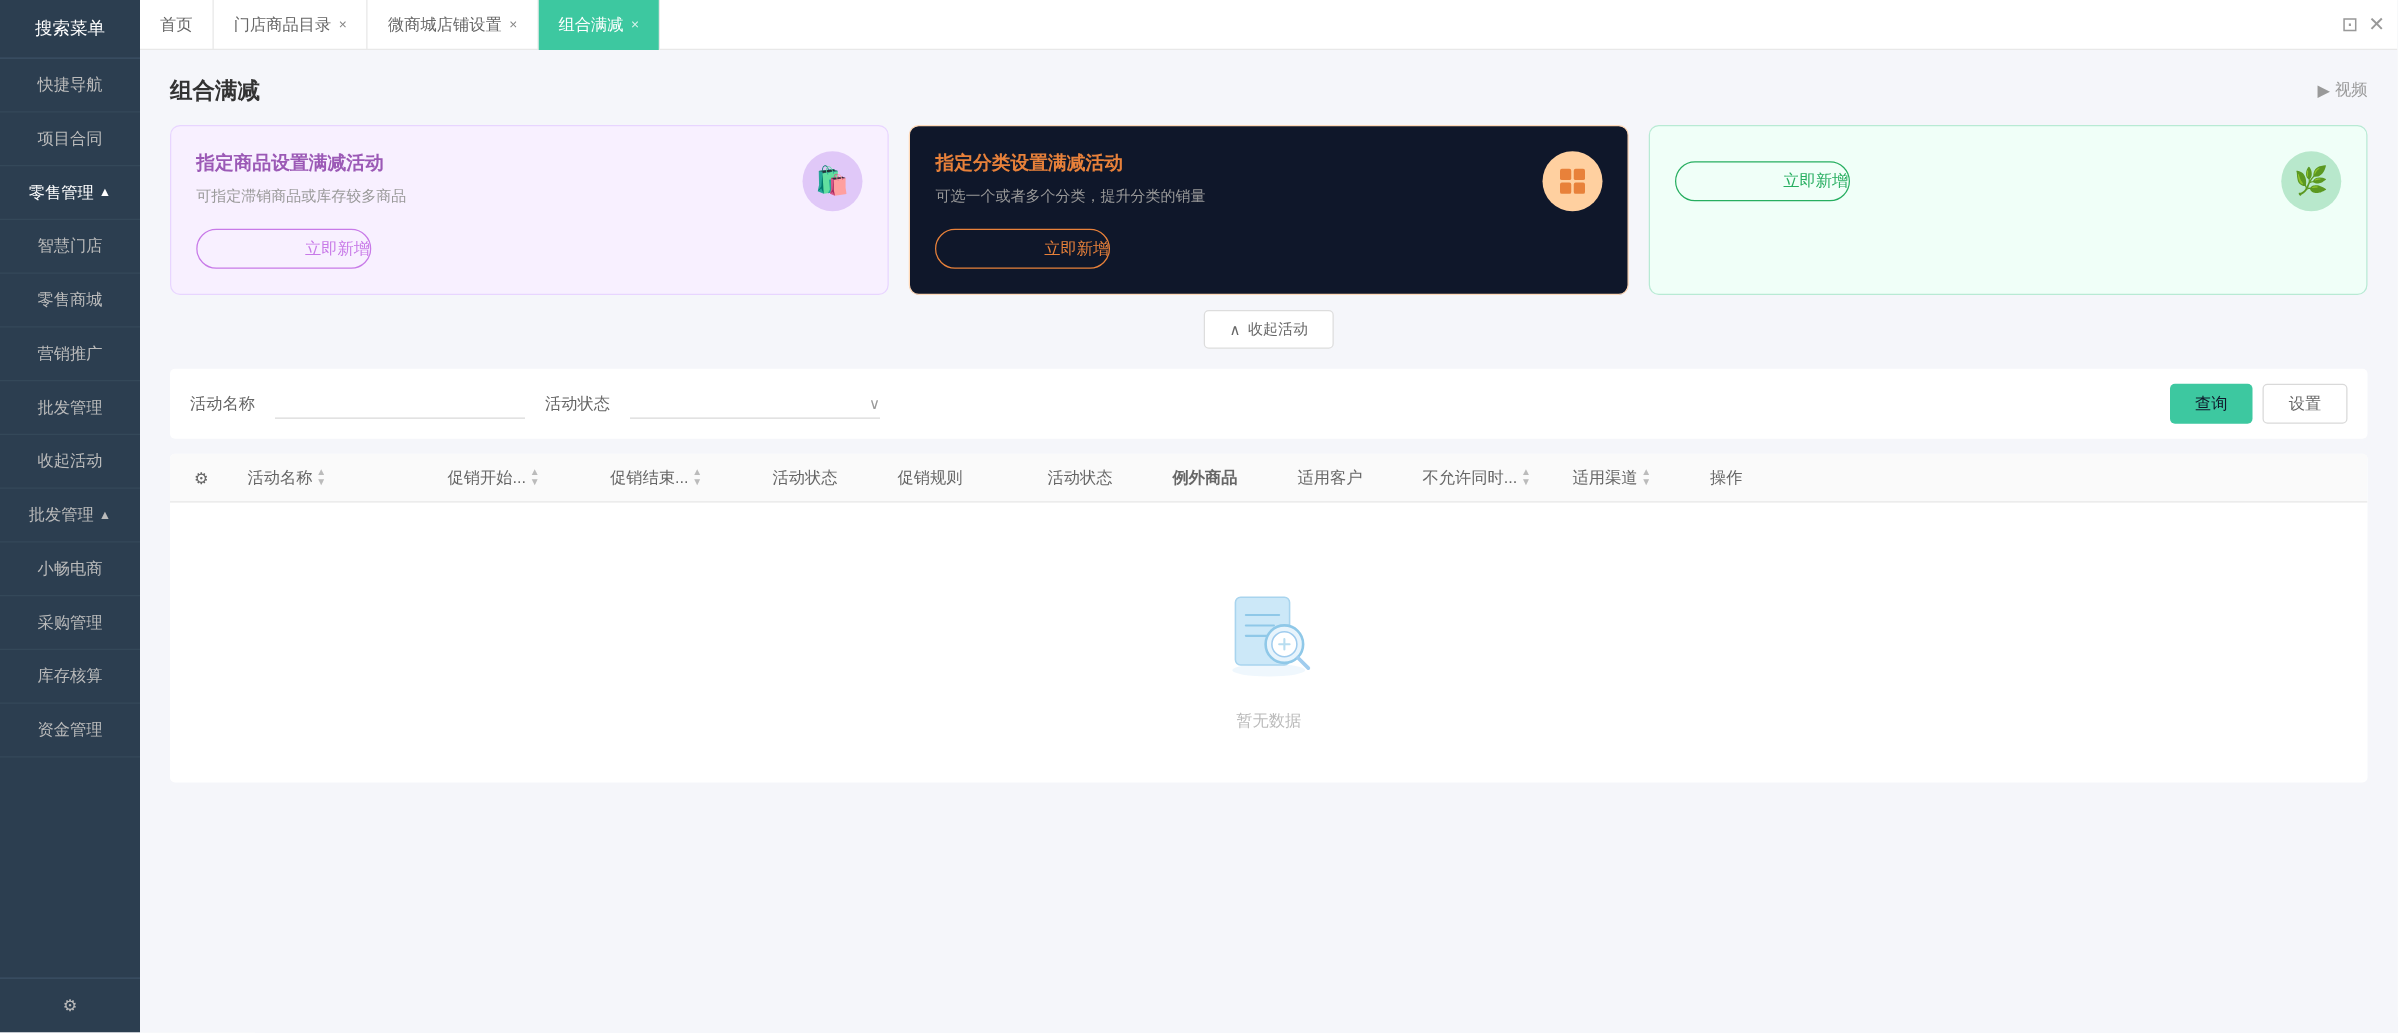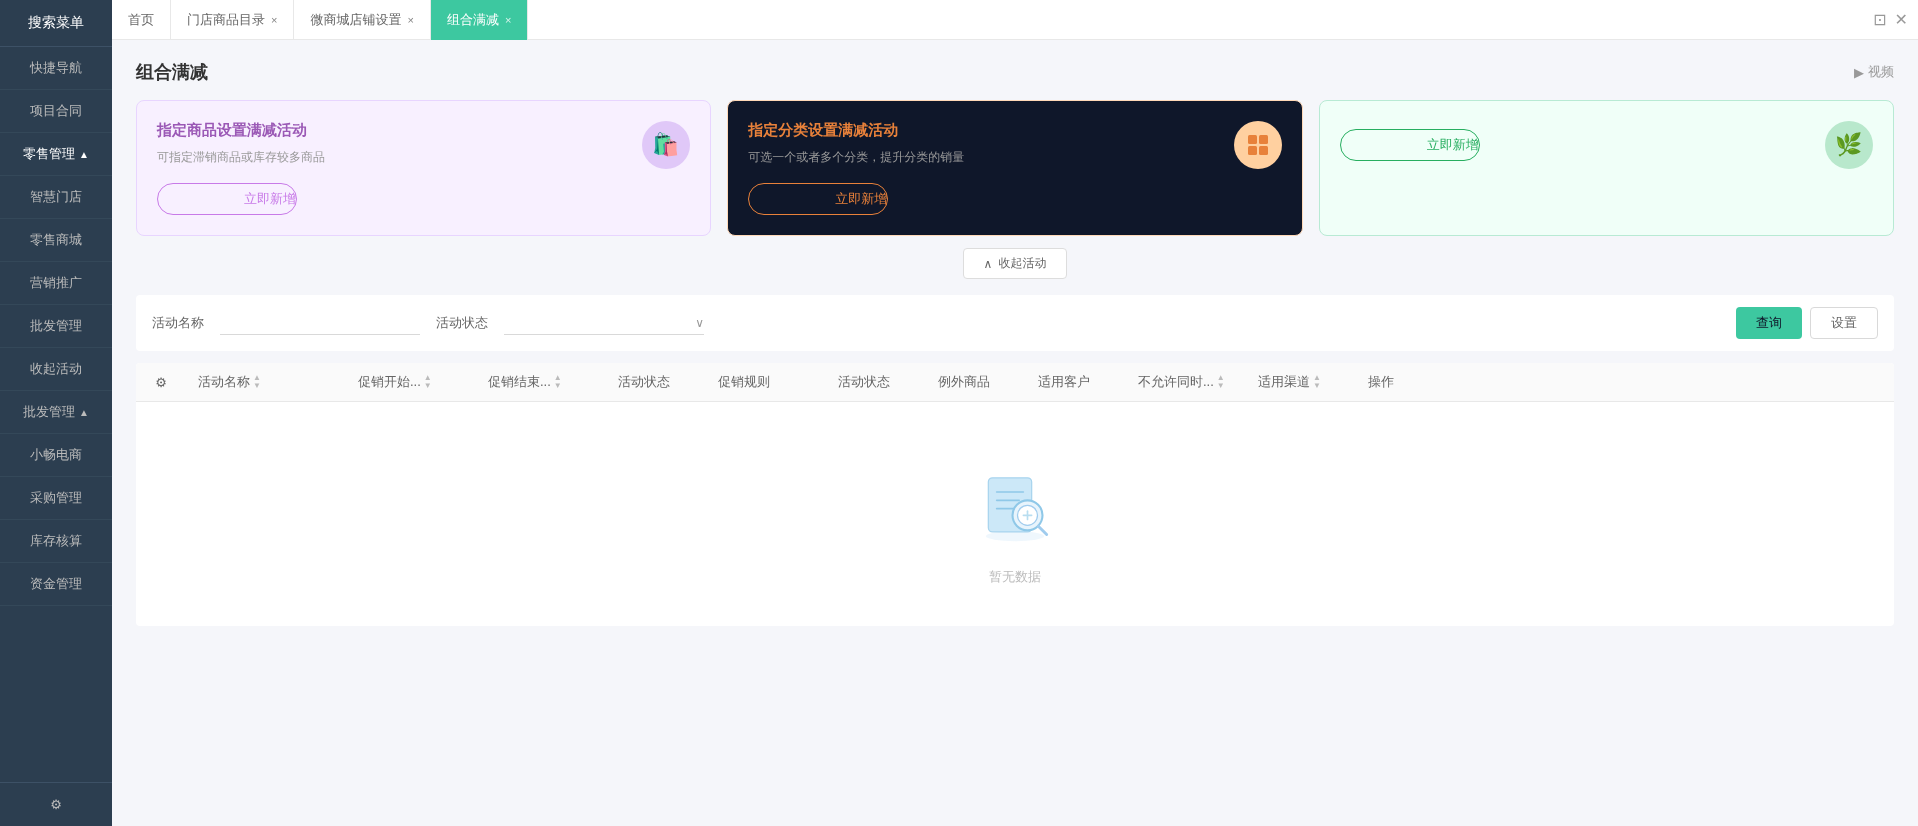--- a/index.html
+++ b/index.html
@@ -283,21 +283,21 @@
       white-space: nowrap;
     }
     .th .sort-arrows { display: flex; flex-direction: column; font-size: 8px; color: #bbb; line-height: 1; }
     .th-gear { width: 50px; justify-content: center; }
     .th-name { width: 160px; }
     .th-start { width: 130px; }
     .th-end { width: 130px; }
     .th-status { width: 100px; }
     .th-rule { width: 120px; }
     .th-goods { width: 100px; }
-    .th-except { width: 100px; }
+    .th-except { width: 100px; font-weight: bold; }
     .th-customer { width: 100px; }
     .th-nodup { width: 120px; }
     .th-channel { width: 110px; }
     .th-op { flex: 1; text-align: right; }
 
     
     .empty-state {
       display: flex;
       flex-direction: column;
       align-items: center;

